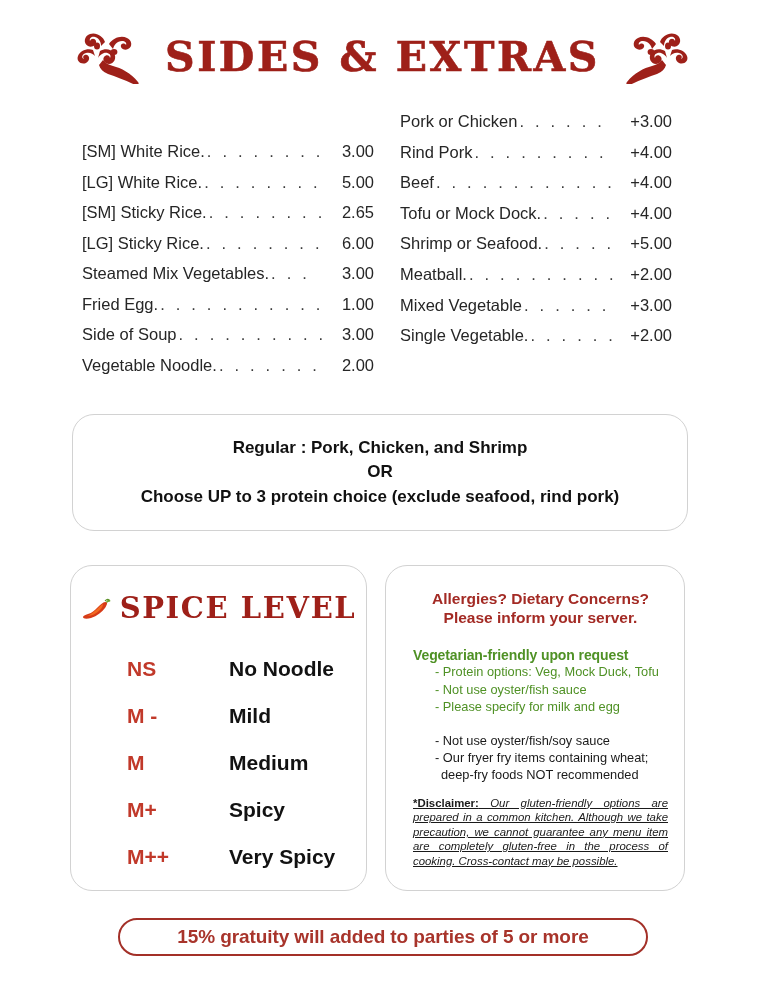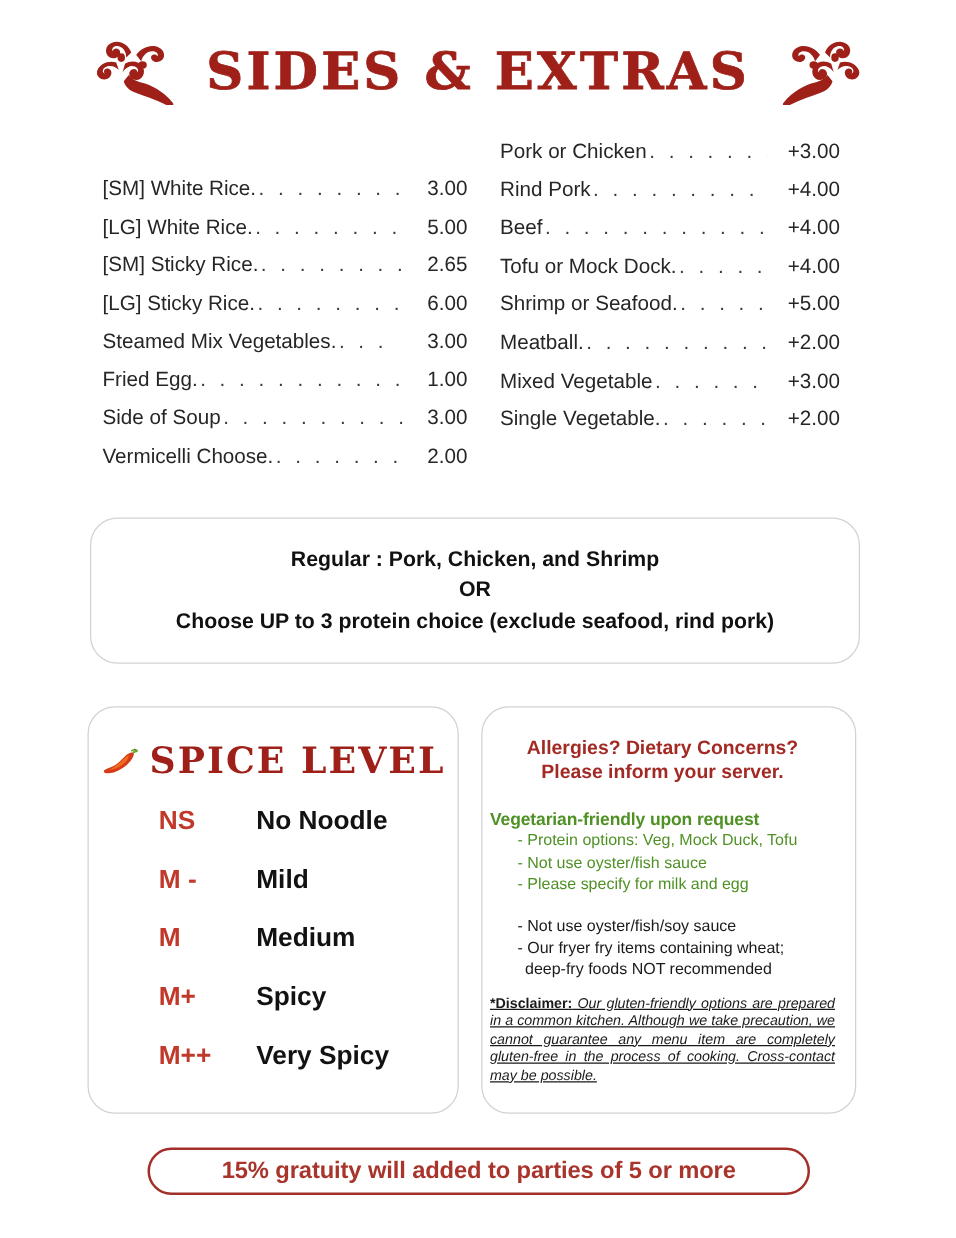--- a/index.html
+++ b/index.html
@@ -146,22 +146,23 @@
     color: #9e2019;
     text-transform: uppercase;
     line-height: 1;
   }
   .spice-list {
     margin-top: 22px;
     padding-left: 56px;
   }
   .spice-row {
     display: flex;
-    align-items: flex-start;
+    align-items: center;
     height: 47px;
+    gap: 24px;
   }
   .spice-code {
     width: 78px;
     flex: 0 0 78px;
     color: #c1392a;
     font-weight: bold;
     font-size: 21px;
   }
   .spice-label {
     color: #121212;
@@ -169,21 +170,21 @@
     font-size: 21px;
     white-space: nowrap;
   }
 
   
   .allergy-card {
     left: 385px;
     top: 565px;
     width: 300px;
     height: 326px;
-    padding: 18px 16px 10px 6px;
+    padding: 18px 16px 10px 27px;
   }
   .allergy-head {
     text-align: center;
     color: #a32a24;
     font-weight: bold;
     font-size: 15.5px;
     line-height: 19px;
     margin-top: 5px;
   }
   .veg-head {
@@ -320,21 +321,21 @@
     <span class="pr-name">Fried Egg.</span>
     <span class="pr-dots">. . . . . . . . . . . . .</span>
     <span class="pr-price">1.00</span>
   </div>
   <div class="price-row">
     <span class="pr-name">Side of Soup</span>
     <span class="pr-dots">. . . . . . . . . . . .</span>
     <span class="pr-price">3.00</span>
   </div>
   <div class="price-row">
-    <span class="pr-name">Vermicelli Choose.</span>
+    <span class="pr-name">Vegetable Noodle.</span>
     <span class="pr-dots">. . . . . . . . .</span>
     <span class="pr-price">2.00</span>
   </div>
 </div>
 
 <div class="col-right">
   <div class="price-row">
     <span class="pr-name">Pork or Chicken</span>
     <span class="pr-dots">. . . . . . . .</span>
     <span class="pr-price">+3.00</span>

